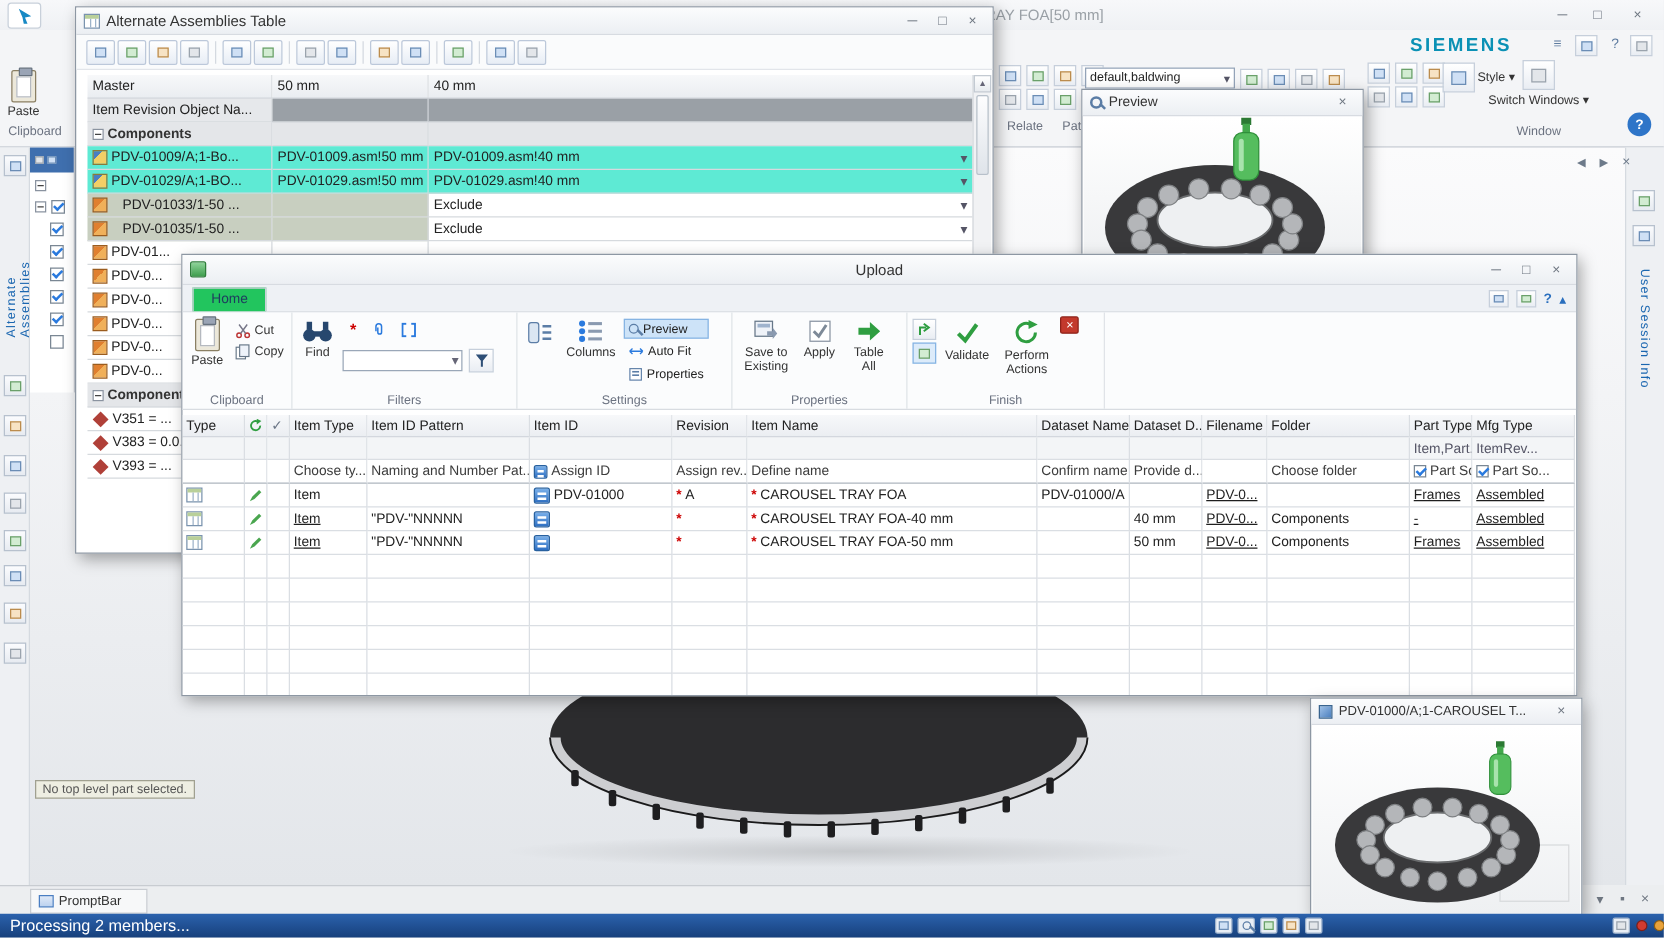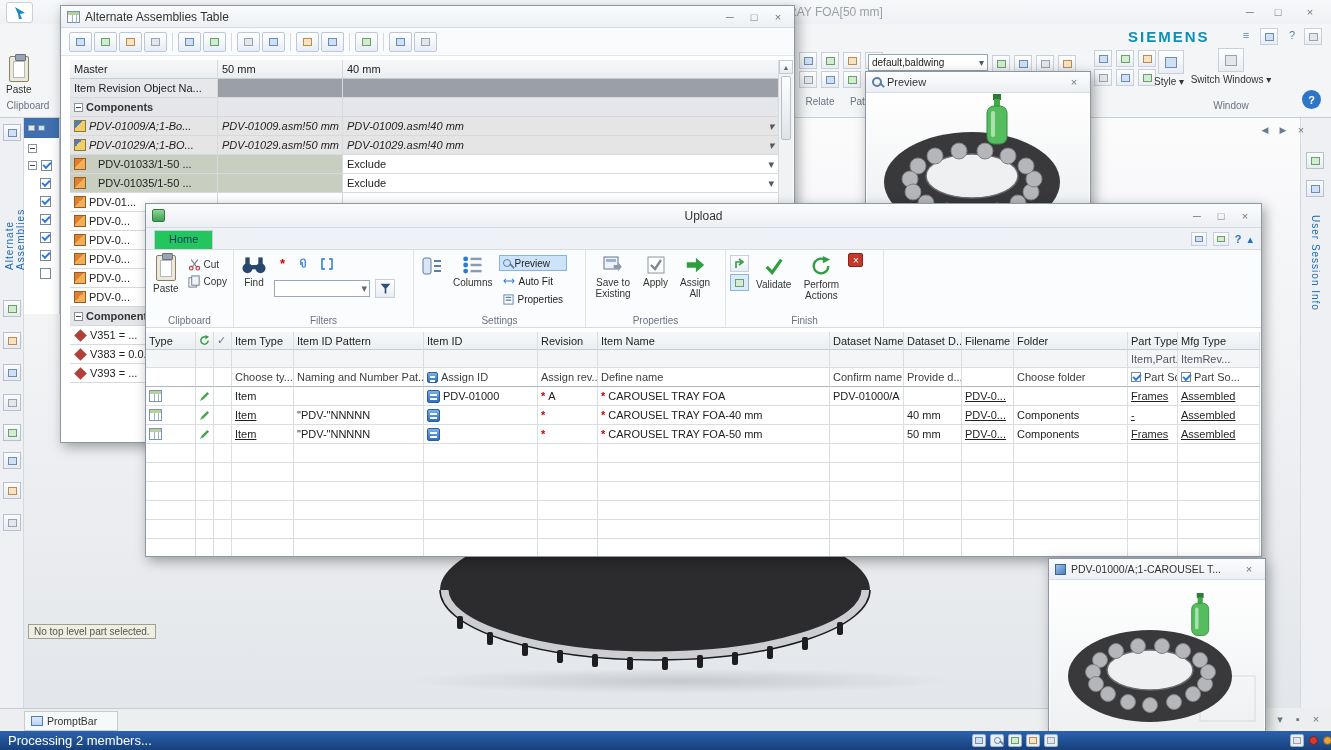--- a/index.html
+++ b/index.html
@@ -56,21 +56,21 @@
 
 #altwin{left:60px;top:5px;width:735px;height:438px;z-index:20;background:#fff;}
 .alt-toolbar{height:28px;display:flex;align-items:center;gap:2px;padding:0 8px;background:#fafbfc;border-bottom:1px solid #e2e5ea;}
 .alt-table{position:absolute;left:0;top:54px;right:0;bottom:0;}
 .arow{display:flex;height:19px;}
 .ac{border-right:1px solid #d6dade;border-bottom:1px solid #d6dade;padding:1px 4px;display:flex;align-items:center;gap:3px;white-space:nowrap;overflow:hidden;font-size:11px;}
 .ac-m{width:148px;margin-left:9px;}
 .ac-50{width:125px;}
 .ac-40{width:436px;}
 .ahead .ac{background:linear-gradient(#f7f8fa,#eaedf1);border-bottom:1px solid #c6ccd4;}
-.r-blue .ac{background:#e5e5e5;font-style:italic;}
+.r-blue .ac{background:#5eead4;}
 .r-dark{background:#9aa0a6;}
 .r-lbl{background:#e6e8eb;}
 .r-olive{background:#c8cfc0;gap:12px;}
 .r-group .ac{background:#e4e6e9;font-weight:bold;color:#333;}
 .sb-v{position:absolute;right:1px;top:54px;width:15px;bottom:14px;background:#f1f2f4;border-left:1px solid #d6dade;}
 .sb-btn{height:14px;border:1px solid #c3cad2;background:linear-gradient(#fff,#e7ebef);display:flex;align-items:center;justify-content:center;font-size:7px;color:#667;}
 .sb-thumb{margin:2px 2px;height:64px;background:linear-gradient(#fdfdfe,#dfe4ea);border:1px solid #b7c0ca;border-radius:2px;}
 
 #upwin{left:145px;top:203px;width:1117px;height:354px;z-index:40;}
 #upwin .titlebar{justify-content:flex-start;}
@@ -219,21 +219,21 @@
     <div class="ribic">
         <i class="q gy"></i>
       </div>
     <div class="ribic">
         <i class="q"></i>
       </div>
     <div class="ribic">
         <i class="q g"></i>
       </div>
   </div>
-  <div class="abs" style="left:1154px;top:26px;display:flex;flex-direction:column;align-items:flex-end;gap:2px;font-size:10px;color:#333;">
+  <div class="abs" style="left:1154px;top:26px;display:flex;align-items:center;gap:2px;font-size:10px;color:#333;">
     <div class="ribic" style="width:26px;height:24px;">
         <i class="q" style="width:12px;height:11px;"></i>
       </div>
     <span><em>Style</em> <em>▾</em></span>
   </div>
   <div class="abs" style="left:1196px;top:24px;display:flex;flex-direction:column;align-items:center;gap:2px;font-size:10px;color:#333;width:70px;">
     <div class="ribic" style="width:26px;height:24px;">
         <i class="q gy" style="width:12px;height:11px;"></i>
       </div>
     <span style="white-space:nowrap;"><em>Switch Windows</em> <em>▾</em></span>
@@ -756,21 +756,21 @@
           <svg width="20" height="20" viewBox="0 0 20 20">
               <rect x="2" y="2" width="16" height="16" fill="#fff" stroke="#8a95a3"></rect>
               <path d="M5 10 L9 14 L15 5" stroke="#7e8a98" stroke-width="2.4" fill="none"></path>
             </svg>
           <span>Apply</span>
         </div>
         <div class="bigbtn" style="width:40px;">
           <svg width="22" height="20" viewBox="0 0 24 20">
               <path d="M3 7 h10 V2 l9 8 -9 8 v-5 H3 z" fill="#2f9e41"></path>
             </svg>
-          <span>Assign All</span>
+          <span>Table All</span>
         </div>
       </div>
       <div class="grouplabel">Properties</div>
     </div>
     <div class="ugroup" style="width:158px;">
       <div class="gbody">
         <div class="stack" style="padding-top:2px;">
           <span class="ribic" style="width:19px;height:17px;">
             <svg width="12" height="12" viewBox="0 0 12 12">
                 <path d="M2 10 V4 h5 M5 1 l4 3 -4 3" fill="none" stroke="#2f9e41" stroke-width="1.6"></path>

